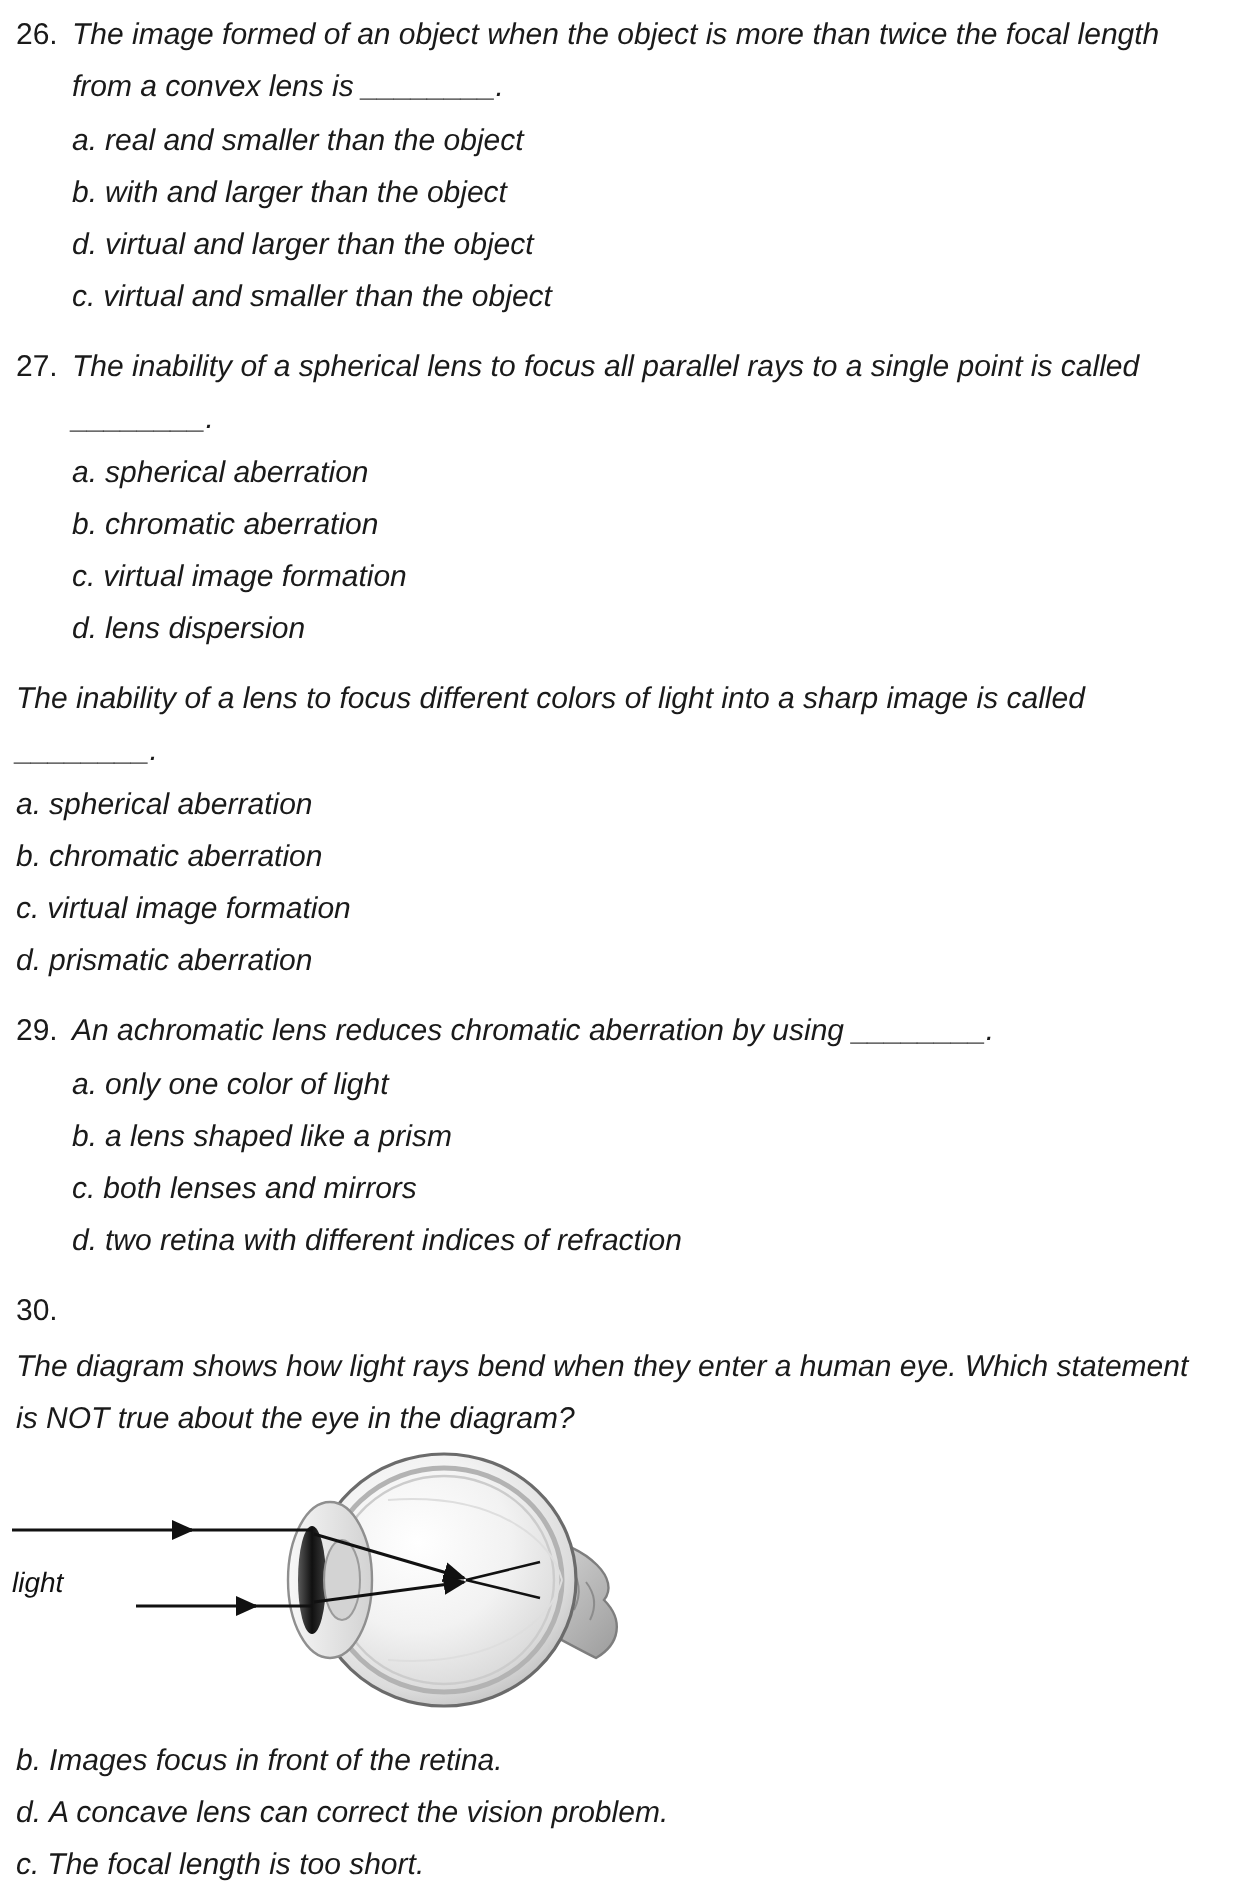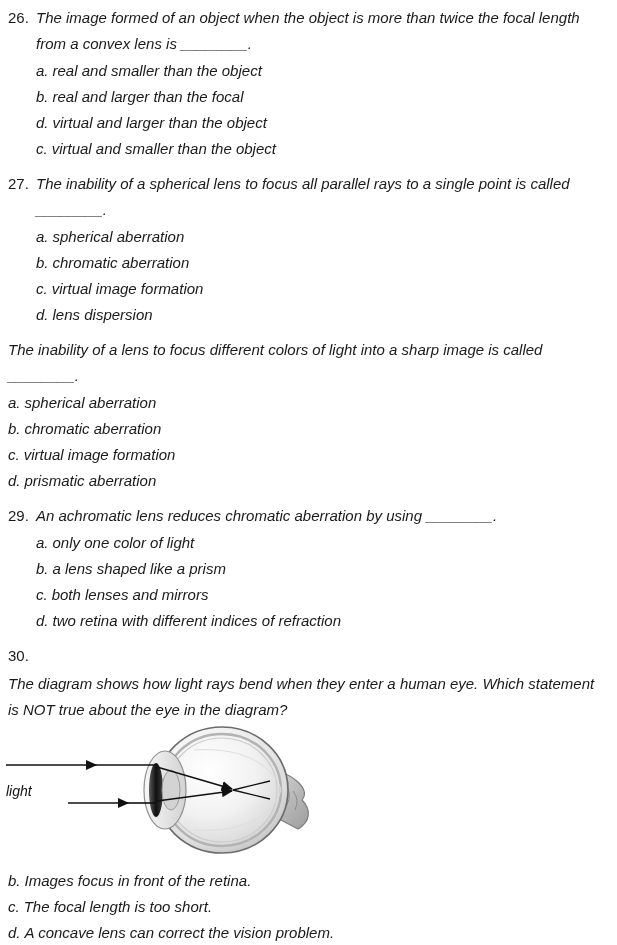--- a/index.html
+++ b/index.html
@@ -29,21 +29,21 @@
 
   <div class="question">
     <div class="q-num">26.</div>
     <div class="q-body">
       <div class="q-text">The image formed of an object when the object is more than twice the focal length from a convex lens is ________.</div>
       <div class="options">
         <div class="option">
           <span class="opt-letter">a.</span><span>real and smaller than the object</span>
         </div>
         <div class="option">
-          <span class="opt-letter">b.</span><span>real and larger than the focal</span>
+          <span class="opt-letter">b.</span><span>with and larger than the object</span>
         </div>
         <div class="option">
           <span class="opt-letter">d.</span><span>virtual and larger than the object</span>
         </div>
         <div class="option">
           <span class="opt-letter">c.</span><span>virtual and smaller than the object</span>
         </div>
       </div>
     </div>
   </div>
@@ -169,22 +169,22 @@
           </g>
           <text x="2" y="72" font-size="14" fill="#111111">light</text>
         </svg>
       </div>
 
       <div class="options">
         <div class="option">
           <span class="opt-letter">b.</span><span>Images focus in front of the retina.</span>
         </div>
         <div class="option">
-          <span class="opt-letter">c.</span><span>The focal length is too short.</span>
+          <span class="opt-letter">d.</span><span>A concave lens can correct the vision problem.</span>
         </div>
         <div class="option">
-          <span class="opt-letter">d.</span><span>A concave lens can correct the vision problem.</span>
+          <span class="opt-letter">c.</span><span>The focal length is too short.</span>
         </div>
       </div>
     </div>
   </div>
 
 </div>
 
 </body></html>

